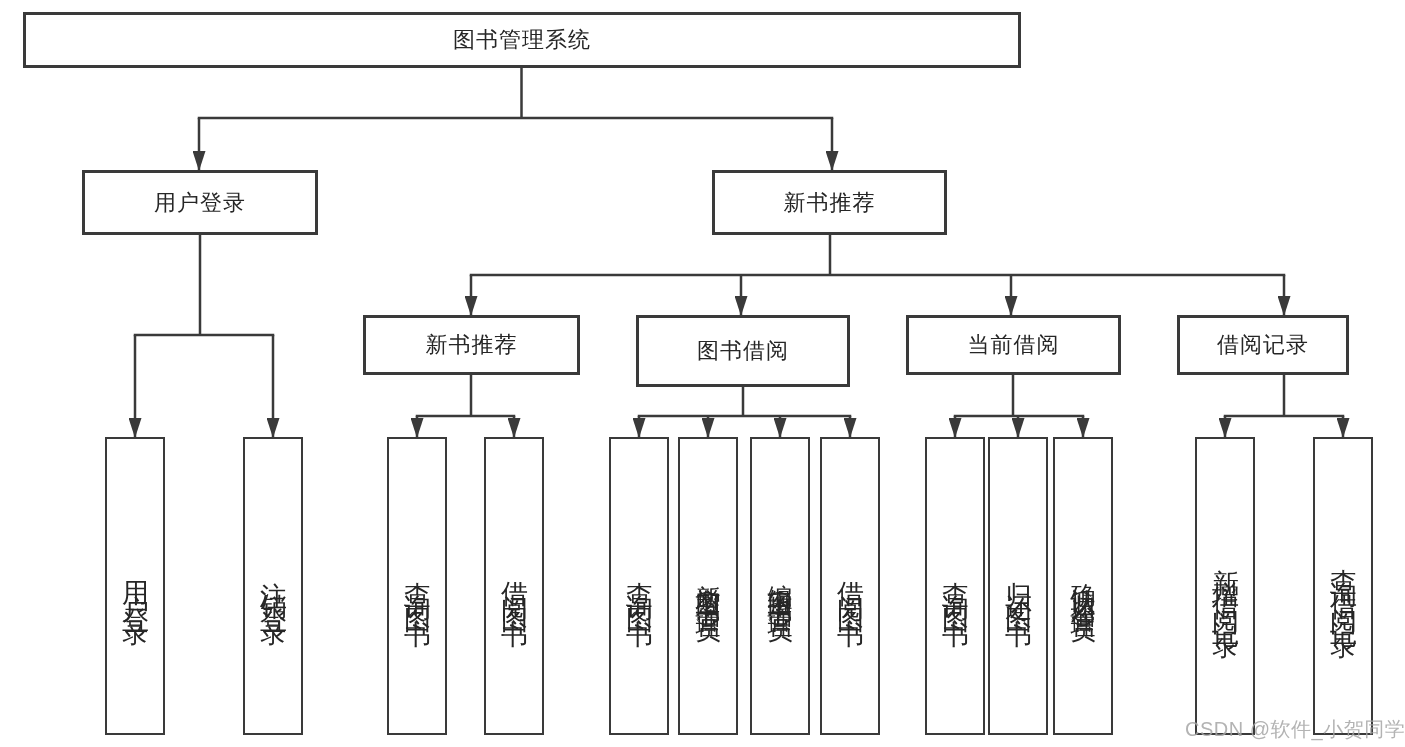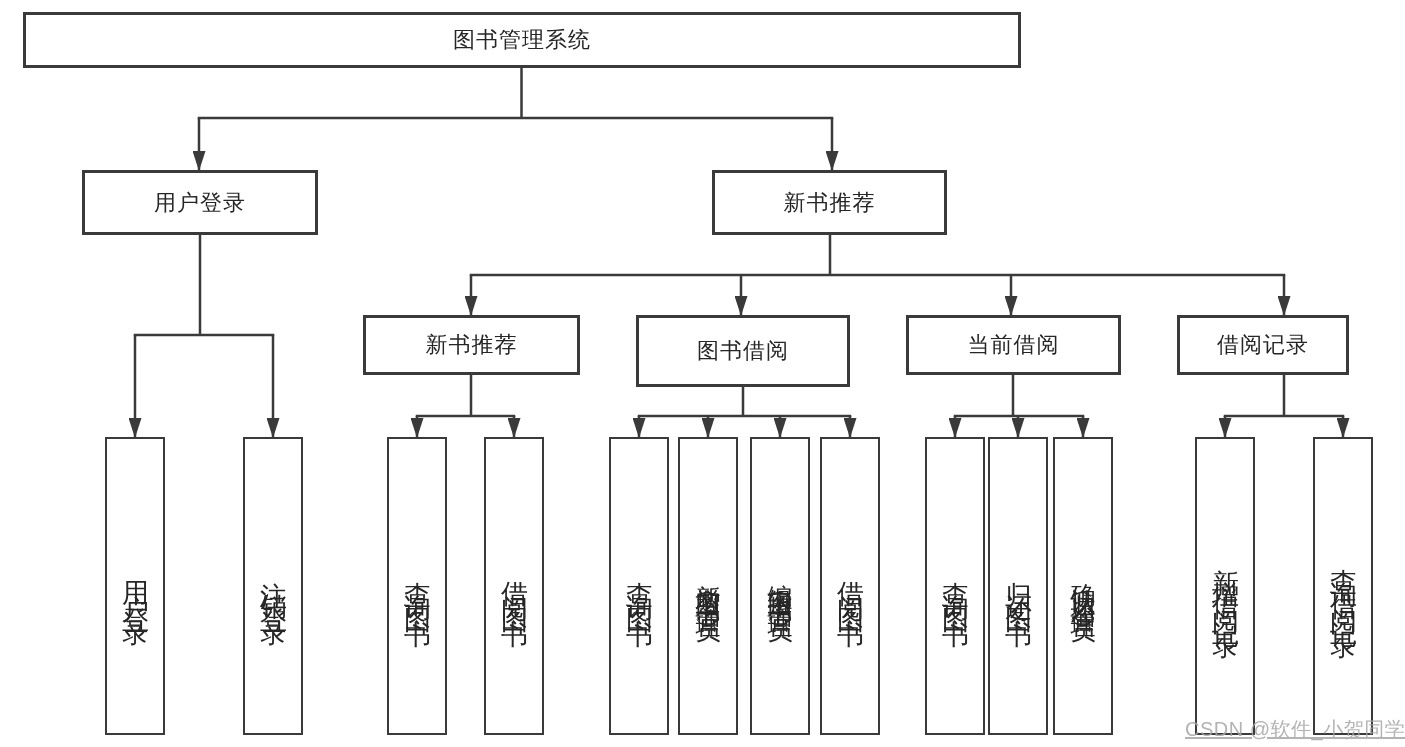--- a/index.html
+++ b/index.html
@@ -70,21 +70,20 @@
   .watermark {
     position: absolute;
     left: 1185px;
     top: 716px;
     z-index: 3;
     font-size: 20px;
     color: #a6a6a6;
     opacity: 0.85;
     white-space: nowrap;
     letter-spacing: 0.5px;
-    text-decoration: underline;
   }
 </style>
 </head>
 <body>
 
 <div class="canvas">
 
   <svg class="connectors" viewBox="0 0 1405 747" xmlns="http://www.w3.org/2000/svg">
     <defs>
       <marker id="arrow" markerUnits="userSpaceOnUse" markerWidth="20" markerHeight="13" viewBox="0 0 20 13" refX="19" refY="6.5" orient="auto">

